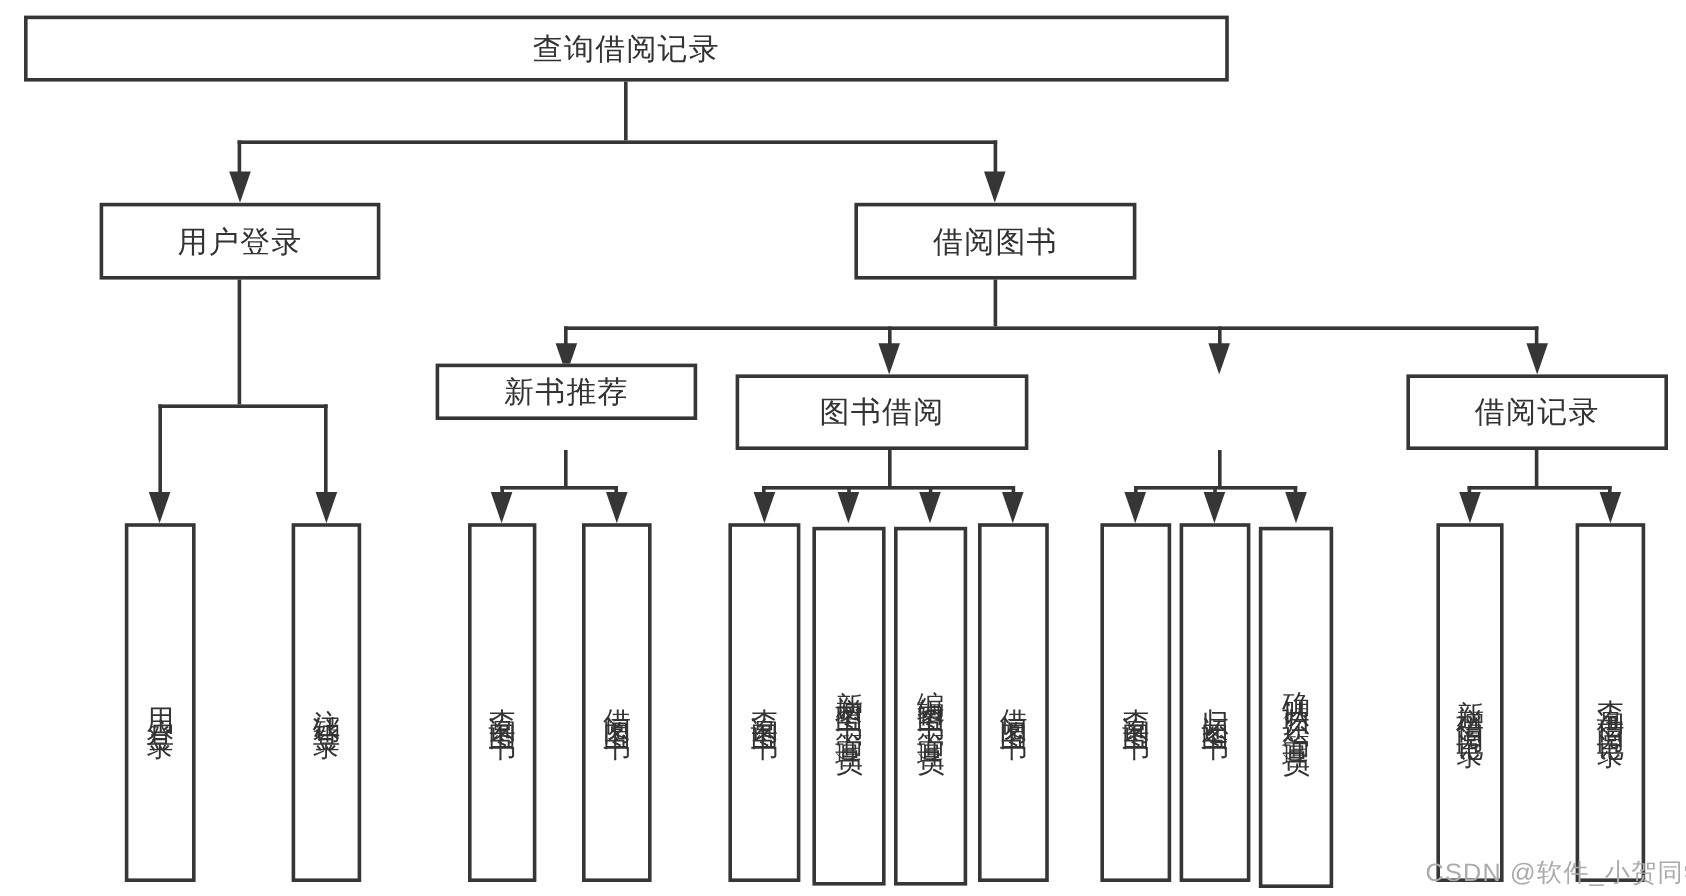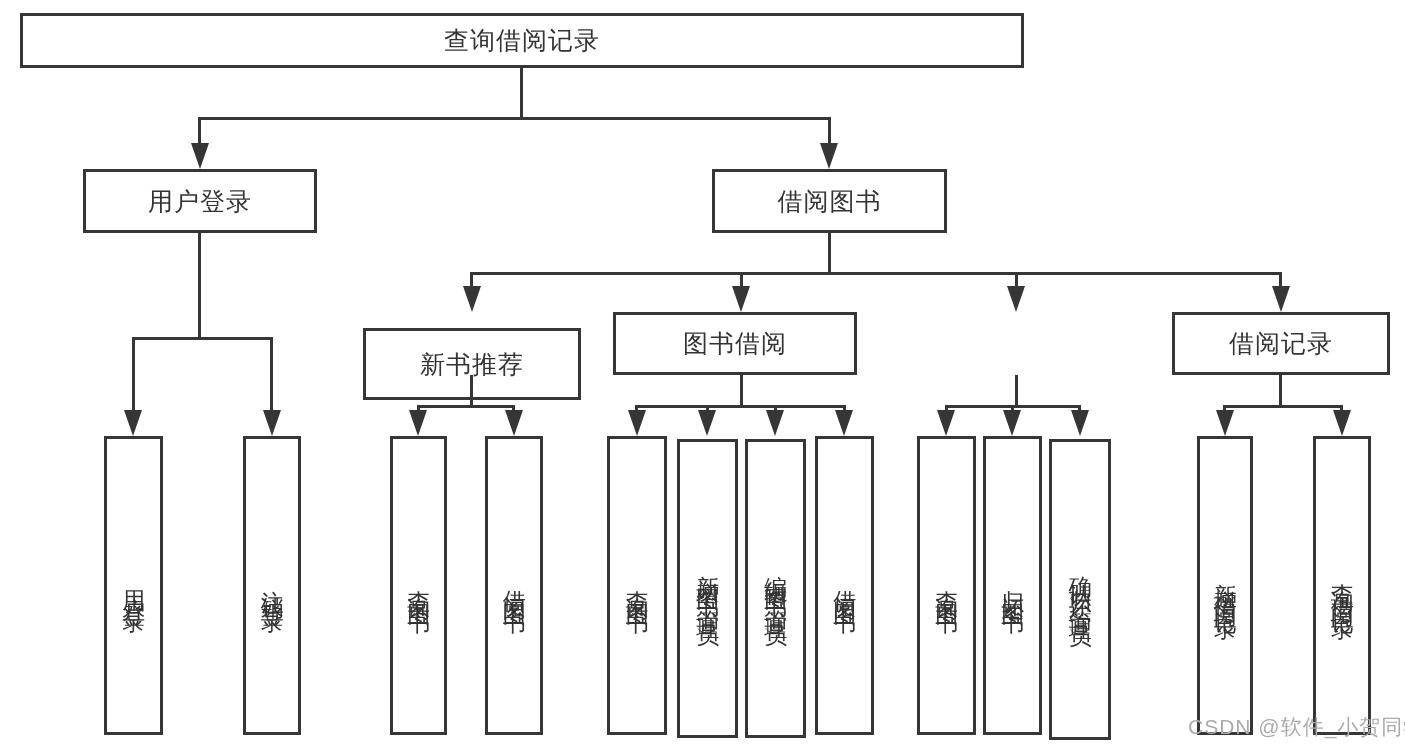--- a/index.html
+++ b/index.html
@@ -93,21 +93,21 @@
   <div class="hl" style="left:470px;top:272px;width:812px"></div>
   <div class="vl" style="left:470px;top:272px;height:17px"></div>
   <div class="ar" style="left:463px;top:286px"></div>
   <div class="vl" style="left:740px;top:272px;height:17px"></div>
   <div class="ar" style="left:732px;top:286px"></div>
   <div class="vl" style="left:1015px;top:272px;height:17px"></div>
   <div class="ar" style="left:1007px;top:286px"></div>
   <div class="vl" style="left:1279px;top:272px;height:17px"></div>
   <div class="ar" style="left:1272px;top:286px"></div>
 
-  <div class="box" style="left:363px;top:328px;width:218px;height:72px">
+  <div class="box" style="left:363px;top:303px;width:218px;height:47px">
     <span>新书推荐</span>
   </div>
   <div class="box" style="left:613px;top:312px;width:244px;height:63px">
     <span>图书借阅</span>
   </div>
   <div class="box" style="left:1172px;top:312px;width:218px;height:63px">
     <span>借阅记录</span>
   </div>
 
   <div class="vl" style="left:470px;top:375px;height:30px"></div>

